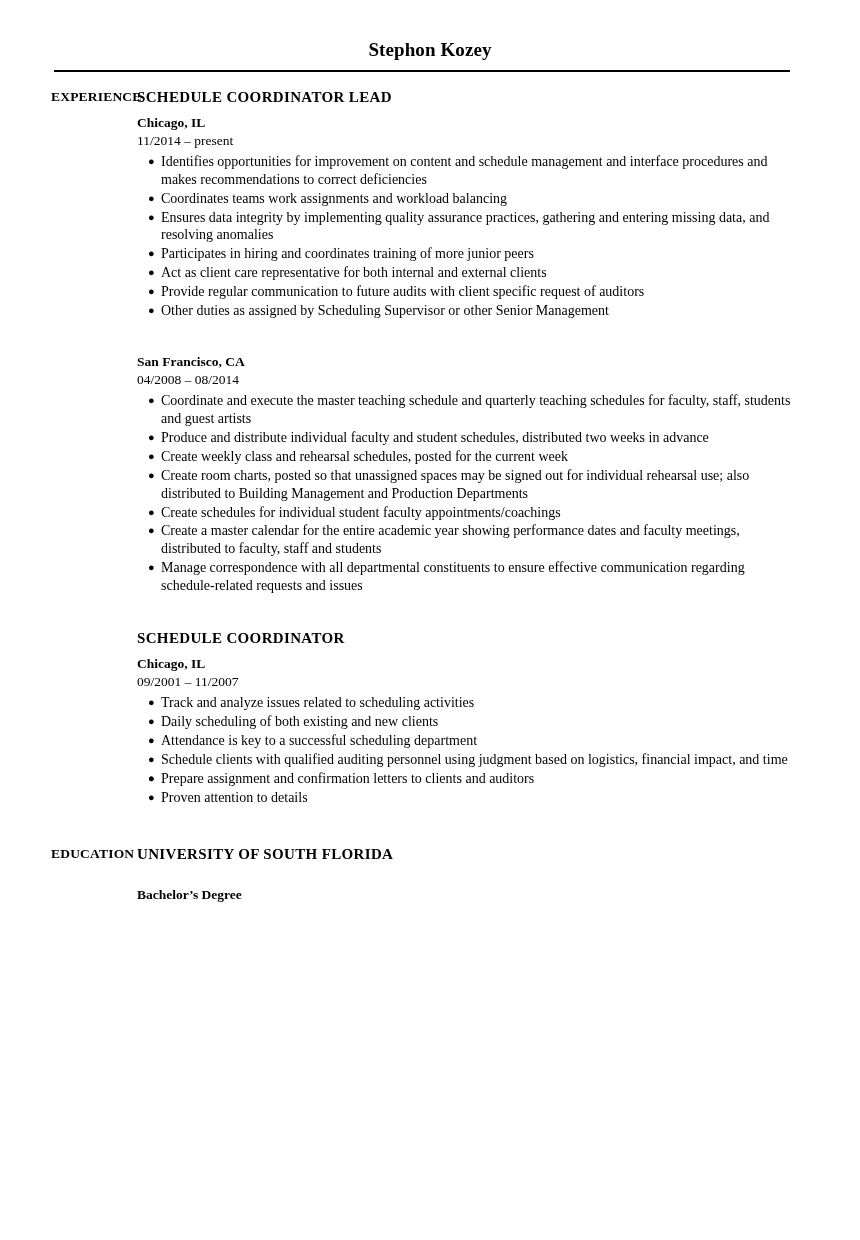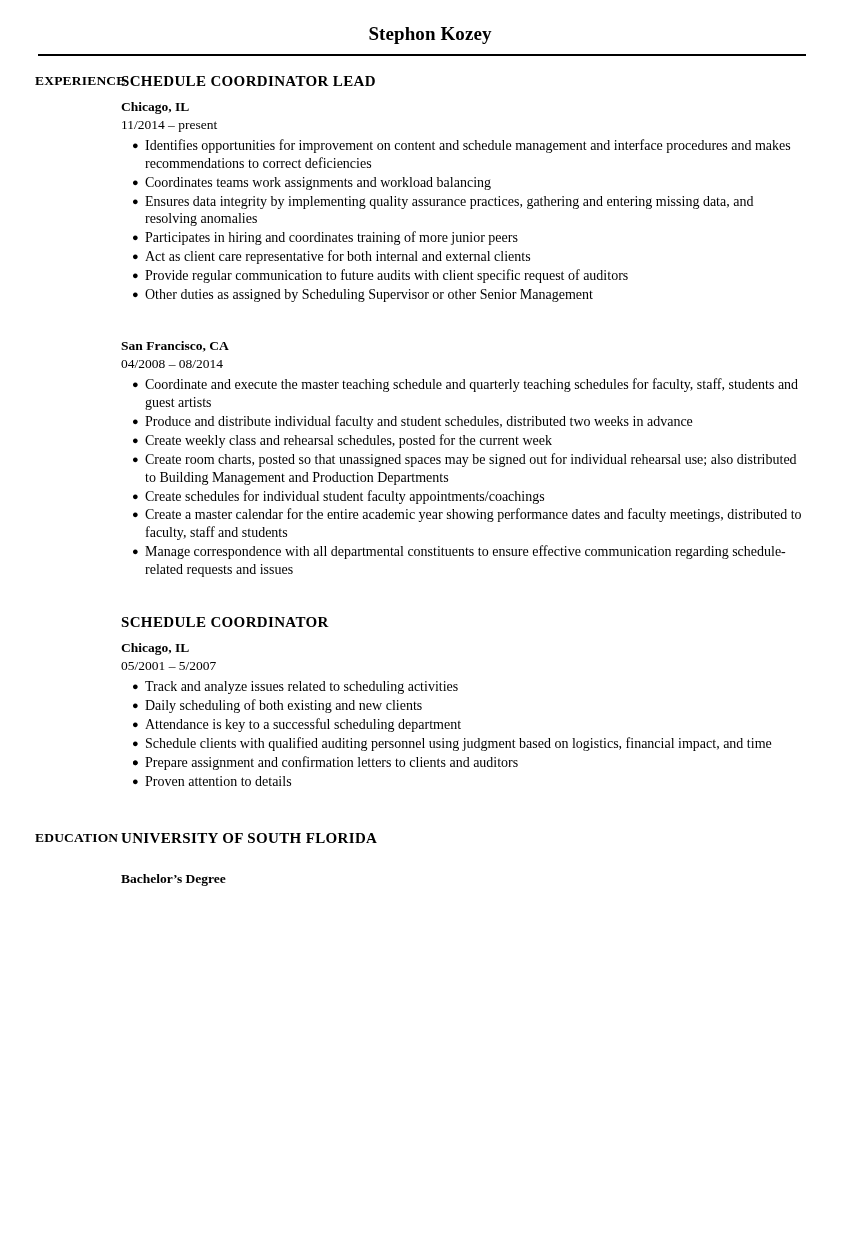--- a/index.html
+++ b/index.html
@@ -13,21 +13,21 @@
     font-family: "Liberation Serif", "DejaVu Serif", serif;
     color: #000000;
     -webkit-font-smoothing: antialiased;
   }
 
   .page {
     position: relative;
     width: 860px;
     height: 1240px;
     box-sizing: border-box;
-    padding: 0;
+    padding: 16px;
     overflow: hidden;
   }
 
   
   .header {
     padding-top: 23px;
   }
   .candidate-name {
     text-align: center;
     font-size: 19px;
@@ -173,21 +173,21 @@
           <li class="bullet-item"><span class="bullet-mark">●</span><span>Create room charts, posted so that unassigned spaces may be signed out for individual rehearsal use; also distributed to Building Management and Production Departments</span></li>
           <li class="bullet-item"><span class="bullet-mark">●</span><span>Create schedules for individual student faculty appointments/coachings</span></li>
           <li class="bullet-item"><span class="bullet-mark">●</span><span>Create a master calendar for the entire academic year showing performance dates and faculty meetings, distributed to faculty, staff and students</span></li>
           <li class="bullet-item"><span class="bullet-mark">●</span><span>Manage correspondence with all departmental constituents to ensure effective communication regarding schedule-related requests and issues</span></li>
         </ul>
       </div>
 
       <div class="job">
         <div class="job-title">SCHEDULE COORDINATOR</div>
         <div class="job-location">Chicago, IL</div>
-        <div class="job-dates">05/2001 – 5/2007</div>
+        <div class="job-dates">09/2001 – 11/2007</div>
         <ul class="bullet-list">
           <li class="bullet-item"><span class="bullet-mark">●</span><span>Track and analyze issues related to scheduling activities</span></li>
           <li class="bullet-item"><span class="bullet-mark">●</span><span>Daily scheduling of both existing and new clients</span></li>
           <li class="bullet-item"><span class="bullet-mark">●</span><span>Attendance is key to a successful scheduling department</span></li>
           <li class="bullet-item"><span class="bullet-mark">●</span><span>Schedule clients with qualified auditing personnel using judgment based on logistics, financial impact, and time</span></li>
           <li class="bullet-item"><span class="bullet-mark">●</span></li>
           <li class="bullet-item"><span class="bullet-mark">●</span><span>Prepare assignment and confirmation letters to clients and auditors</span></li>
           <li class="bullet-item"><span class="bullet-mark">●</span><span>Proven attention to details</span></li>
         </ul>
       </div>

